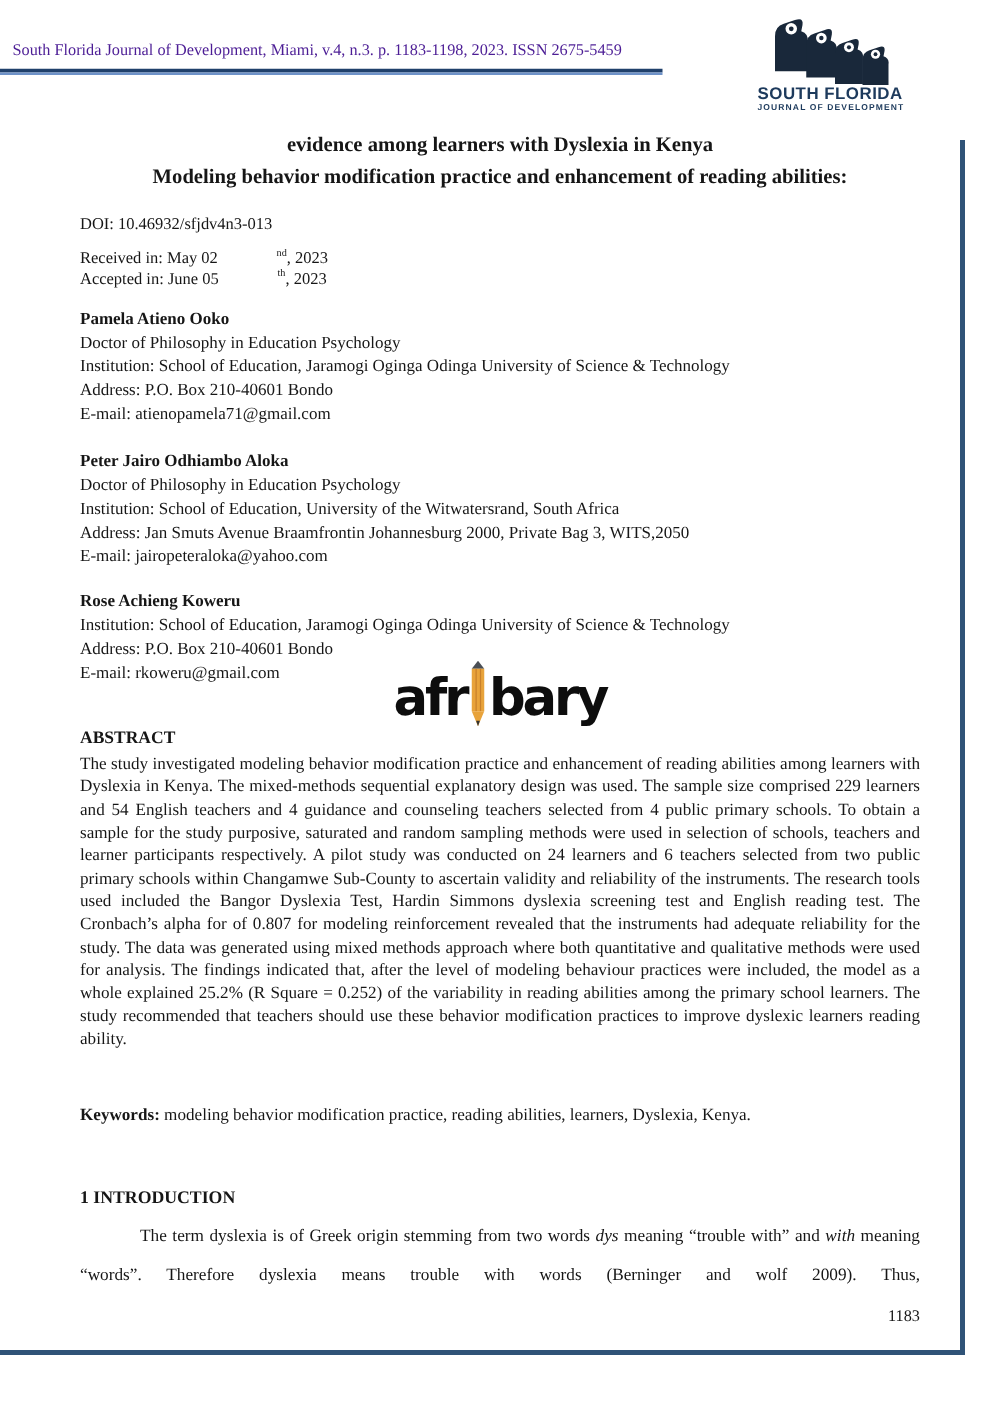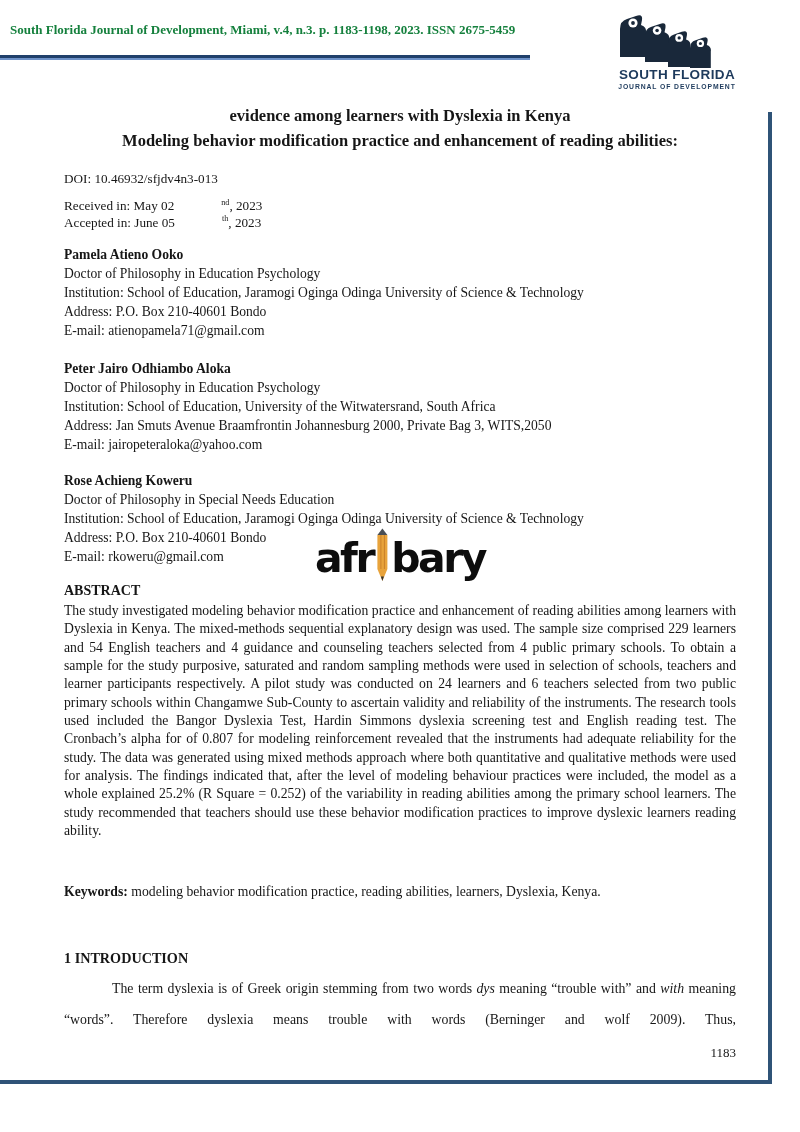--- a/index.html
+++ b/index.html
@@ -7,28 +7,28 @@
     position: relative;
     width: 800px;
     height: 1132px;
     background: #ffffff;
     font-family: "Liberation Serif", serif;
     color: #161616;
     overflow: hidden;
   }
   
   .journal-header-text {
-    position: absolute; left: 10px; top: 22px;
-    font-size: 13px; color: #15803d; white-space: nowrap; font-weight: bold;
+    position: absolute; left: 10px; top: 32px;
+    font-size: 13px; color: #4c1d95; white-space: nowrap;
   }
   .header-rule { position: absolute; left: 0; top: 55px; width: 530px; }
   .header-rule .rule-dark  { height: 2.6px; background: #20406b; }
   .header-rule .rule-light { height: 2px;   background: #6e92c8; }
   
-  .journal-logo { position: absolute; left: 606px; top: 12px; width: 142px; text-align: center; }
+  .journal-logo { position: absolute; left: 606px; top: 12px; width: 142px; text-align: left; }
   .logo-books { display:block; margin: 0 auto; }
   .logo-title {
     font-family: "Liberation Sans", sans-serif; font-weight: bold;
     font-size: 13.5px; letter-spacing: 0.4px; color: #1d3a5c; line-height: 1.05;
   }
   .logo-subtitle {
     font-family: "Liberation Sans", sans-serif; font-weight: bold;
     font-size: 6.8px; letter-spacing: 0.9px; color: #1d3a5c; margin-top: 1px;
   }
   
@@ -138,21 +138,20 @@
   </div>
   <div class="author-block a2">
     <div class="author-name">Peter Jairo Odhiambo Aloka</div>
     <div>Doctor of Philosophy in Education Psychology</div>
     <div>Institution: School of Education, University of the Witwatersrand, South Africa</div>
     <div>Address:  Jan Smuts Avenue Braamfrontin Johannesburg 2000, Private Bag 3, WITS,2050</div>
     <div>E-mail: jairopeteraloka@yahoo.com</div>
   </div>
   <div class="author-block a3">
     <div class="author-name">Rose Achieng Koweru</div>
-    <div>Doctor of Philosophy in Special Needs Education</div>
     <div>Institution: School of Education, Jaramogi Oginga Odinga University of Science &amp; Technology</div>
     <div>Address:  P.O. Box 210-40601 Bondo</div>
     <div>E-mail: rkoweru@gmail.com</div>
   </div>
 
   <div class="afribary-watermark">
     <span class="wm-text">afr</span>
     <svg class="wm-pencil" width="15" height="54" viewBox="0 0 15 54">
       <path d="M2.5,7 L7.5,0.5 L12.5,7 Z" fill="#4a4f55"></path>
       <rect x="2.5" y="7" width="10" height="34" fill="#e8a33b"></rect>

